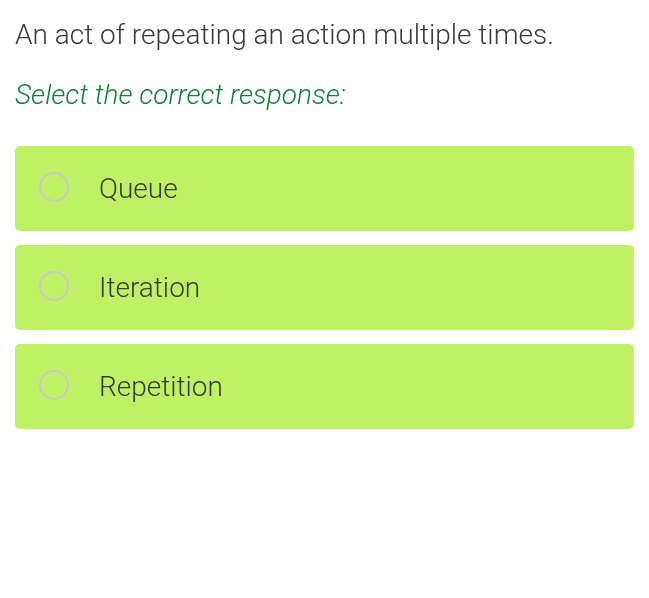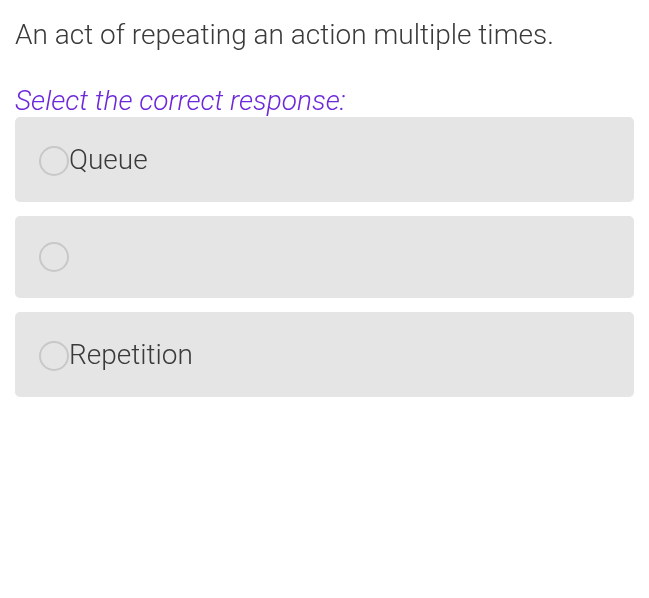--- a/index.html
+++ b/index.html
@@ -11,40 +11,42 @@
       font-family: -apple-system, BlinkMacSystemFont, "Segoe UI", Roboto, "Helvetica Neue", Arial, sans-serif;
       background: #ffffff;
       width: 649px;
       height: 598px;
       padding: 15px;
     }
     .question-text {
       font-size: 28px;
       font-weight: 300;
       color: #3a3a3a;
-      margin-bottom: 30px;
+      margin-bottom: 24px;
       line-height: 1.4;
     }
     .instruction-text {
       font-size: 28px;
       font-weight: 300;
       font-style: italic;
-      color: #6d28d9;
+      color: #15803d;
+      margin-bottom: 35px;
     }
     .options-container {
       display: flex;
       flex-direction: column;
       gap: 14px;
     }
     .option-item {
-      background: #e5e5e5;
+      background: #bef264;
       border-radius: 5px;
       padding: 26px 24px;
       display: flex;
-      align-items: flex-end;
+      align-items: flex-start;
+      gap: 30px;
       cursor: pointer;
     }
     .radio-circle {
       width: 30px;
       height: 30px;
       border: 2px solid #c8c8c8;
       border-radius: 50%;
       flex-shrink: 0;
     }
     .option-label {
@@ -61,18 +63,19 @@
   <div class="instruction-text">Select the correct response:</div>
 </div>
 
 <div class="options-container">
   <div class="option-item">
     <div class="radio-circle"></div>
     <div class="option-label">Queue</div>
   </div>
   <div class="option-item">
     <div class="radio-circle"></div>
+    <div class="option-label">Iteration</div>
   </div>
   <div class="option-item">
     <div class="radio-circle"></div>
     <div class="option-label">Repetition</div>
   </div>
 </div>
 
 </body></html>

